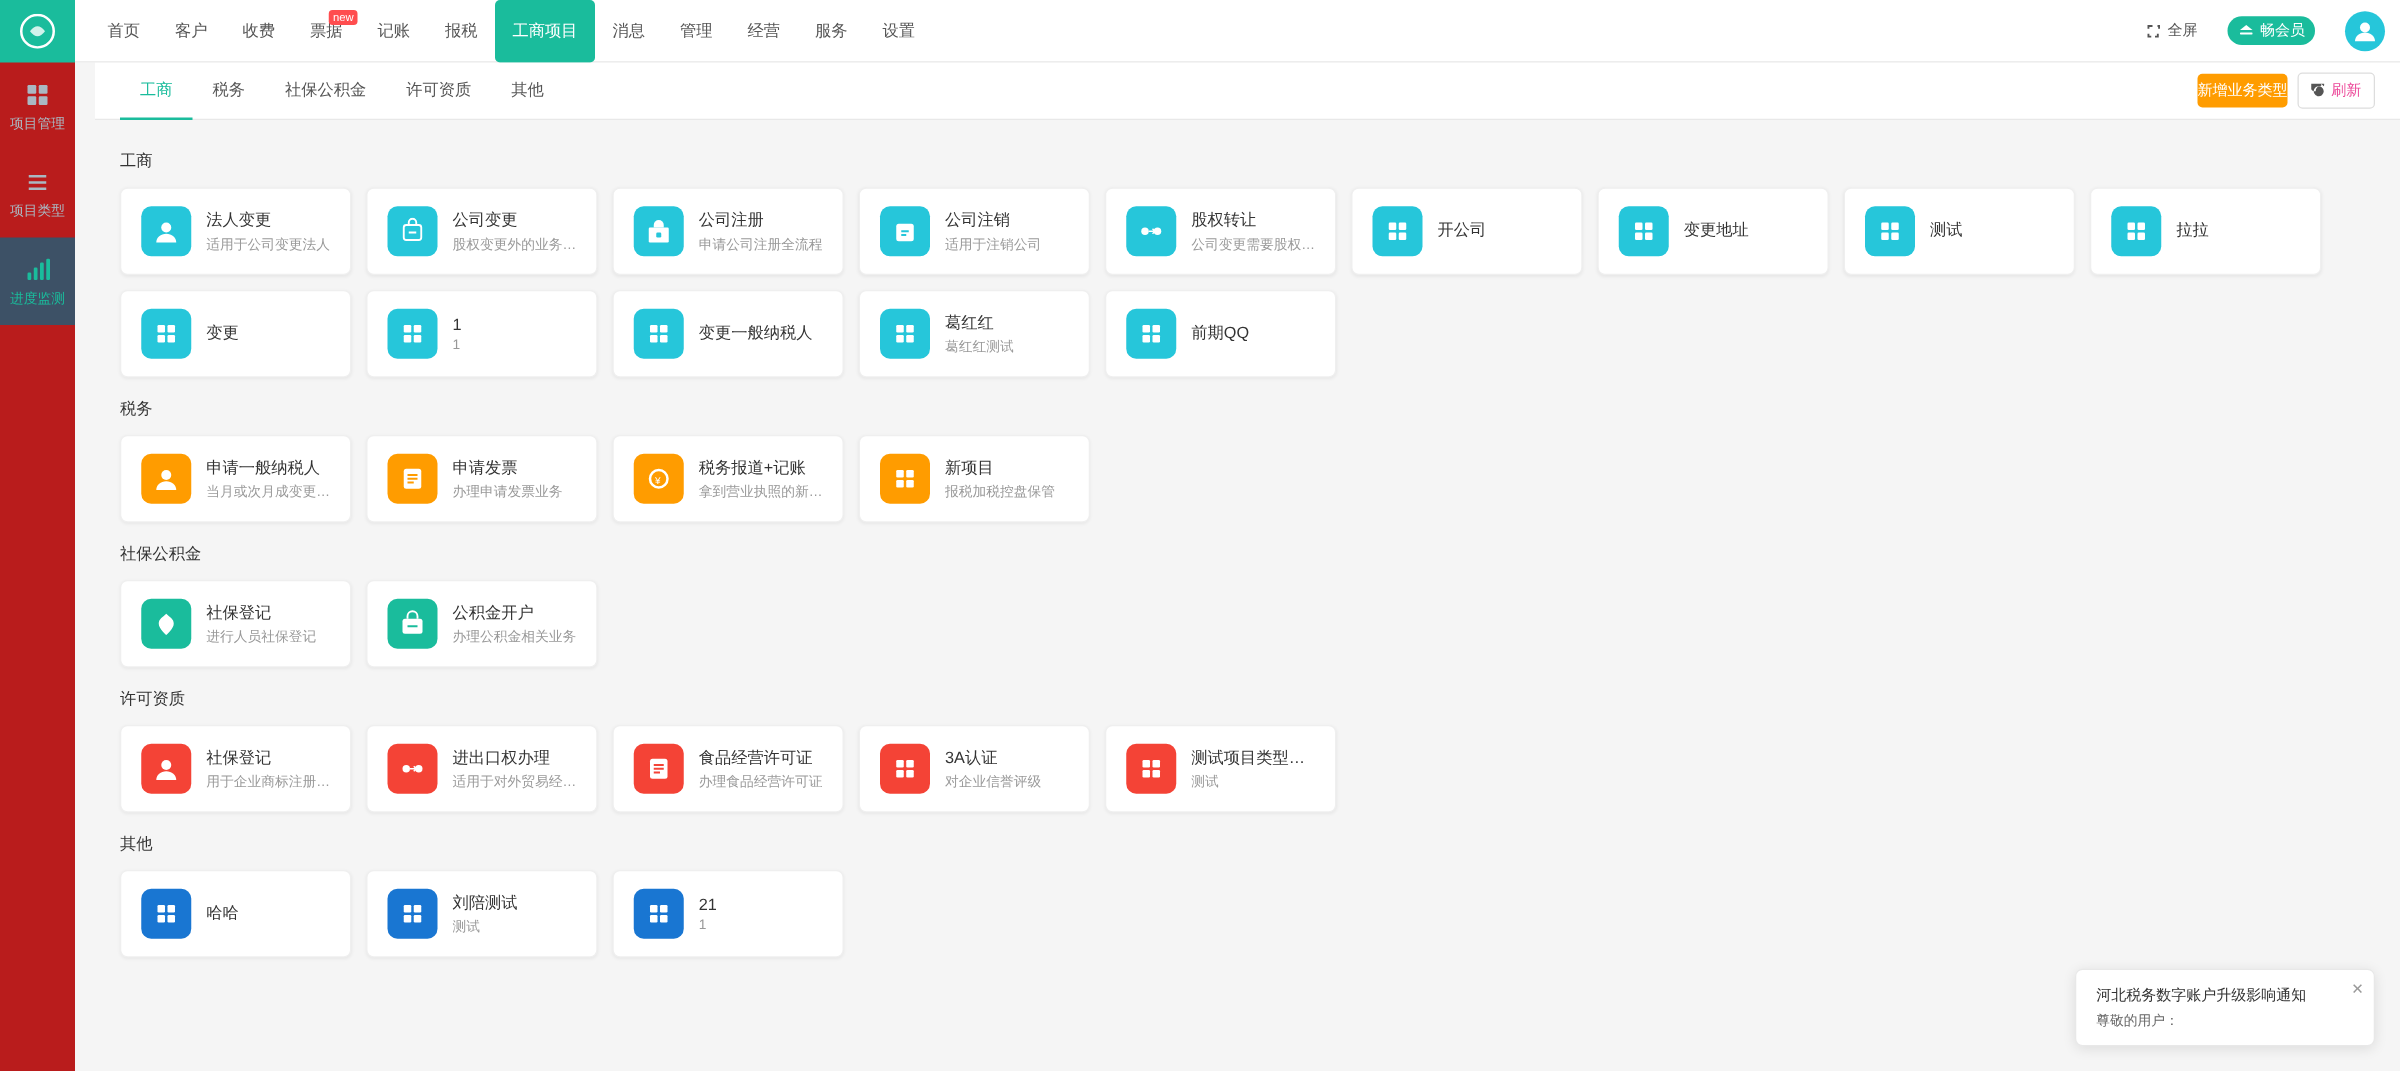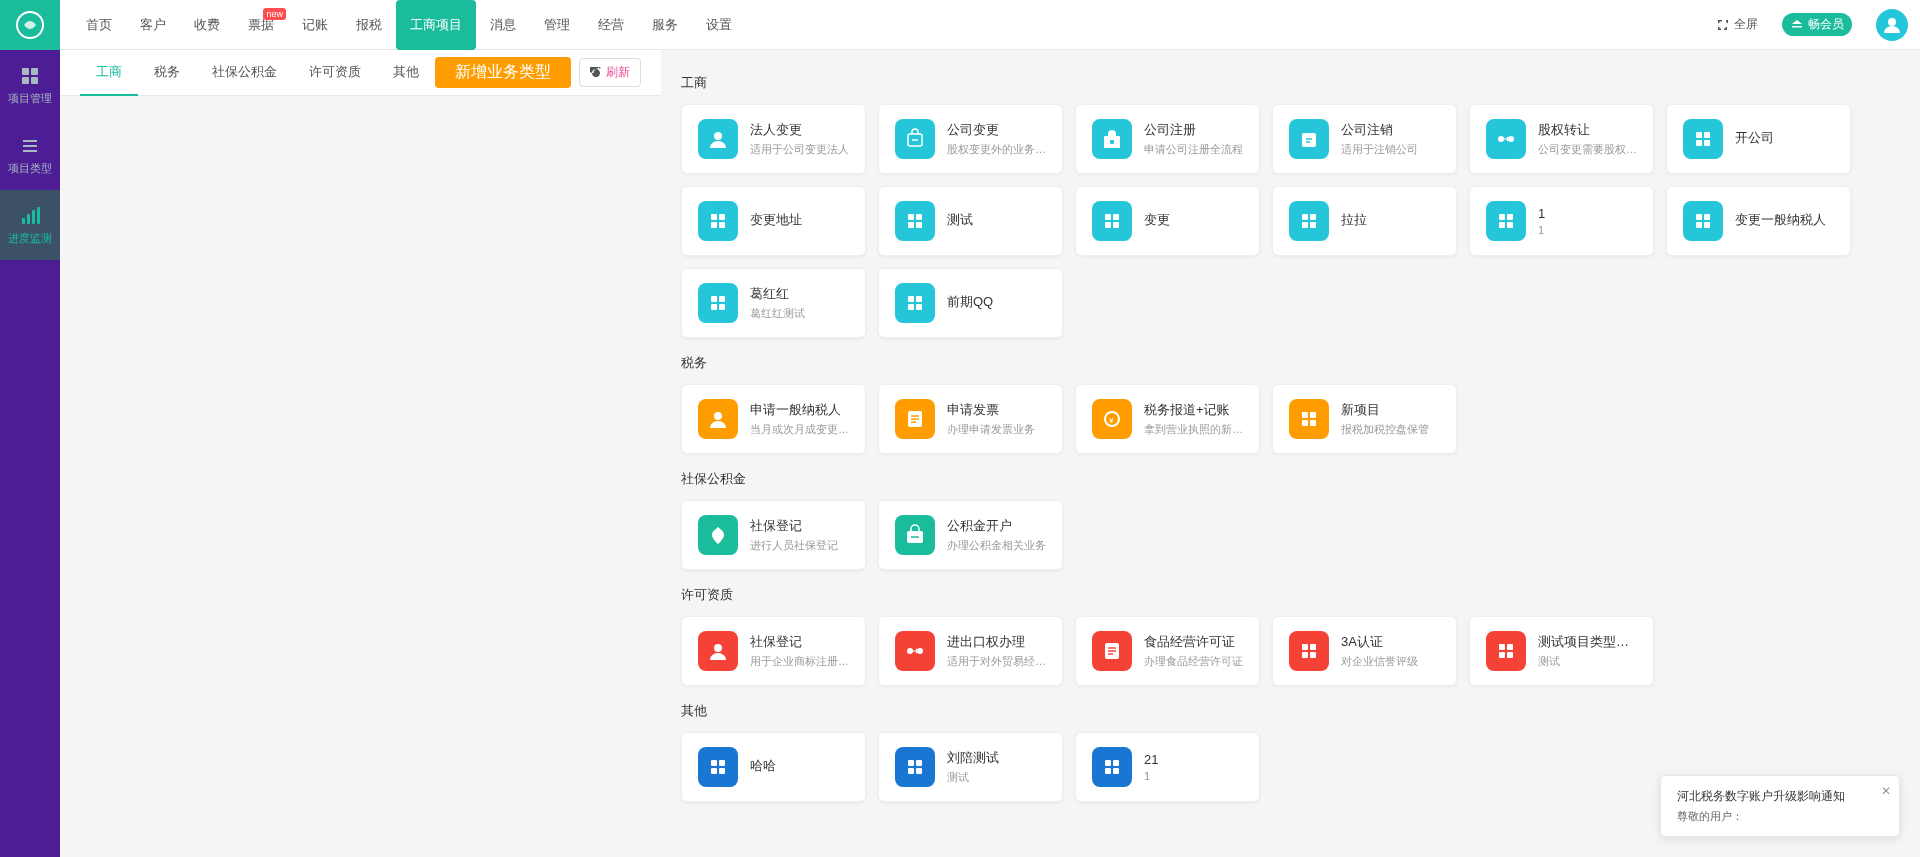--- a/index.html
+++ b/index.html
@@ -1,21 +1,21 @@
 <!DOCTYPE html>
 <html><head>
   <meta charset="utf-8">
   <style>
     * { box-sizing: border-box; margin: 0; padding: 0; }
     body { font-family: 'Microsoft YaHei', '微软雅黑', sans-serif; background: #f5f5f5; font-size: 13px; color: #333; display: flex; height: 857px; overflow: hidden; }
 
     
     .sidebar {
       width: 60px;
-      background: #4c1d95;
+      background: #b91c1c;
       display: flex;
       flex-direction: column;
       align-items: center;
       padding-top: 0;
       flex-shrink: 0;
     }
     .sidebar-logo {
       width: 60px;
       height: 50px;
       background: #1abc9c;
@@ -116,21 +116,23 @@
       justify-content: center;
       font-size: 14px;
       color: white;
       overflow: hidden;
     }
 
     
     .content-area {
       flex: 1;
       display: flex;
+      flex-direction: column;
       overflow: hidden;
+      margin-left: 16px;
     }
 
     
     .tab-bar {
       background: white;
       display: flex;
       align-items: center;
       padding: 0 20px;
       border-bottom: 1px solid #e8e8e8;
       height: 46px;
@@ -154,23 +156,23 @@
     }
     .tab-actions {
       margin-left: auto;
       display: flex;
       align-items: center;
       gap: 8px;
     }
     .btn-new-type {
       background: #ff9c00;
       color: white;
-      padding: 5px 20px;
+      padding: 5px 0;
       border-radius: 4px;
-      font-size: 16px;
+      font-size: 12px;
       cursor: pointer;
       border: none;
     }
     .btn-refresh {
       background: white;
       color: #ec4899;
       padding: 5px 10px;
       border-radius: 4px;
       font-size: 12px;
       cursor: pointer;
@@ -493,35 +495,35 @@
         <div class="card">
           <div class="card-icon" style="background:#26c6da;">
             <svg width="22" height="22" viewBox="0 0 22 22" fill="white">
                 <rect x="4" y="4" width="6" height="6" rx="1"></rect>
                 <rect x="12" y="4" width="6" height="6" rx="1"></rect>
                 <rect x="4" y="12" width="6" height="6" rx="1"></rect>
                 <rect x="12" y="12" width="6" height="6" rx="1"></rect>
               </svg>
           </div>
           <div class="card-text">
+            <div class="card-title">拉拉</div>
+            <div class="card-desc"></div>
+          </div>
+        </div>
+        <div class="card">
+          <div class="card-icon" style="background:#26c6da;">
+            <svg width="22" height="22" viewBox="0 0 22 22" fill="white">
+                <rect x="4" y="4" width="6" height="6" rx="1"></rect>
+                <rect x="12" y="4" width="6" height="6" rx="1"></rect>
+                <rect x="4" y="12" width="6" height="6" rx="1"></rect>
+                <rect x="12" y="12" width="6" height="6" rx="1"></rect>
+              </svg>
+          </div>
+          <div class="card-text">
             <div class="card-title">变更</div>
-            <div class="card-desc"></div>
-          </div>
-        </div>
-        <div class="card">
-          <div class="card-icon" style="background:#26c6da;">
-            <svg width="22" height="22" viewBox="0 0 22 22" fill="white">
-                <rect x="4" y="4" width="6" height="6" rx="1"></rect>
-                <rect x="12" y="4" width="6" height="6" rx="1"></rect>
-                <rect x="4" y="12" width="6" height="6" rx="1"></rect>
-                <rect x="12" y="12" width="6" height="6" rx="1"></rect>
-              </svg>
-          </div>
-          <div class="card-text">
-            <div class="card-title">拉拉</div>
             <div class="card-desc"></div>
           </div>
         </div>
         <div class="card">
           <div class="card-icon" style="background:#26c6da;">
             <svg width="22" height="22" viewBox="0 0 22 22" fill="white">
                 <rect x="4" y="4" width="6" height="6" rx="1"></rect>
                 <rect x="12" y="4" width="6" height="6" rx="1"></rect>
                 <rect x="4" y="12" width="6" height="6" rx="1"></rect>
                 <rect x="12" y="12" width="6" height="6" rx="1"></rect>

